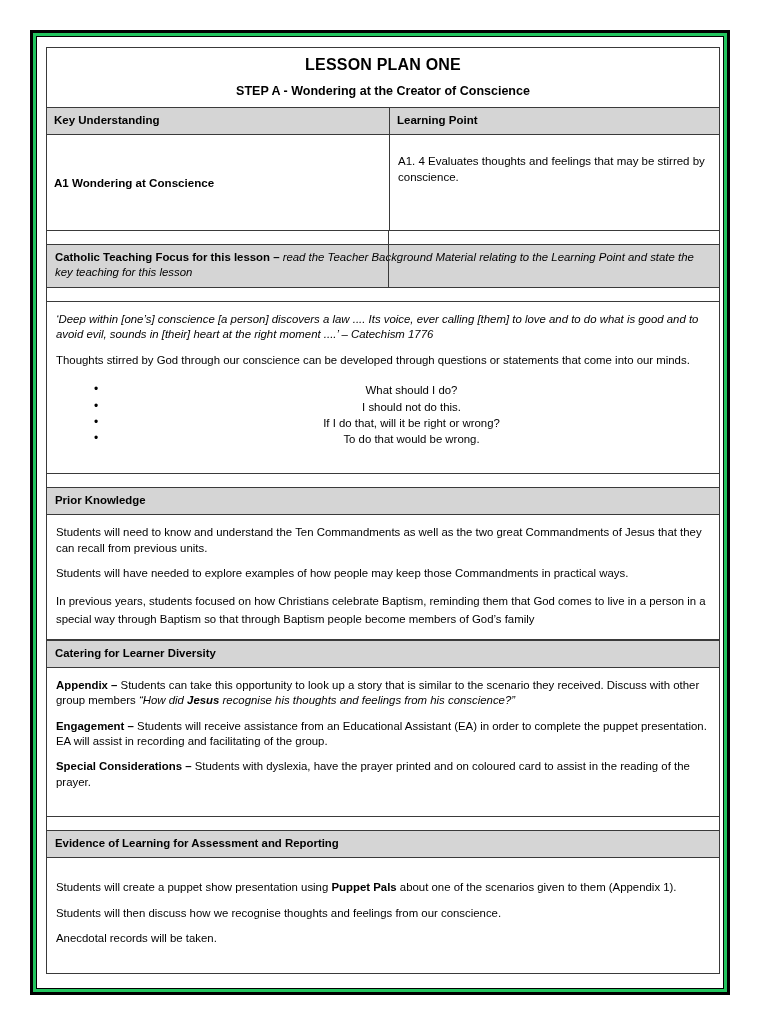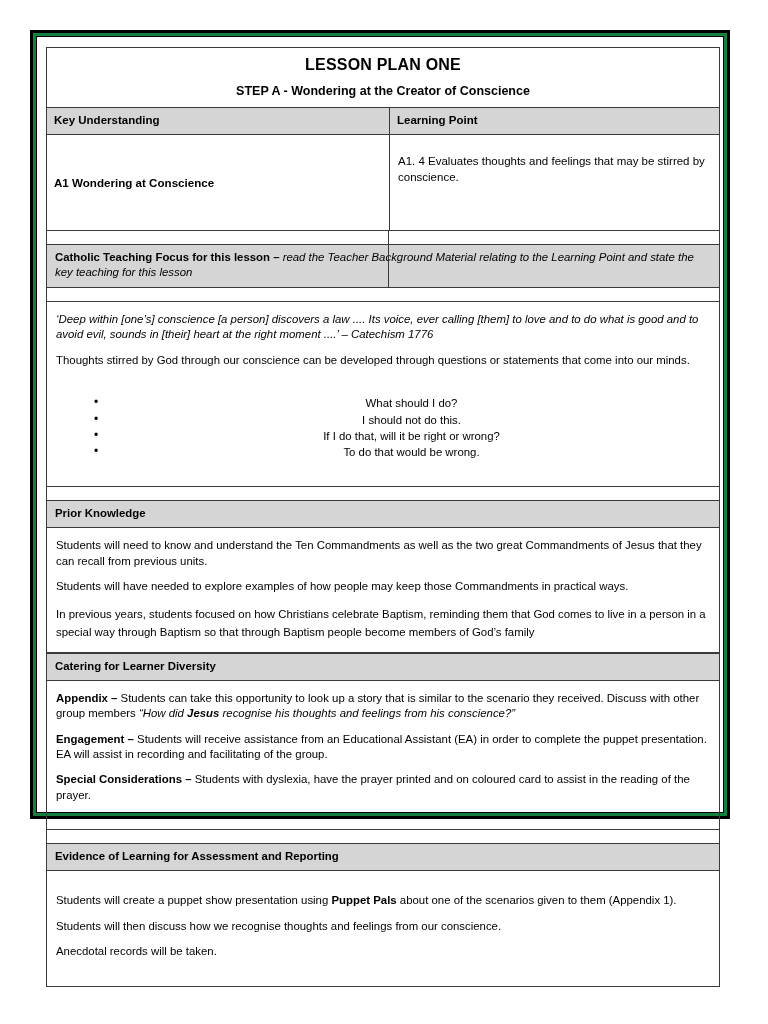--- a/index.html
+++ b/index.html
@@ -15,24 +15,24 @@
     color: #000000;
     -webkit-font-smoothing: antialiased;
   }
 
   
   .page {
     position: absolute;
     left: 30px;
     top: 30px;
     width: 700px;
-    height: 789px;
+    height: 965px;
     box-sizing: border-box;
     border: 3px solid #000;
-    background: #15803d;
+    background: #22c55e;
   }
   .page-inner {
     position: absolute;
     left: 3px;
     top: 3px;
     right: 3px;
     bottom: 3px;
     border: 1px solid #000;
     background: #fff;
     box-sizing: border-box;
@@ -139,21 +139,21 @@
     padding: 10px 12px 10px 9px;
     font-size: 11.4px;
     line-height: 1.35;
   }
   .content.topline { border-top: 1px solid #3a3a3a; }
 
   p { margin: 0 0 10px 0; }
   p:last-child { margin-bottom: 0; }
   .quote { font-style: italic; line-height: 1.38; }
   .loose { line-height: 1.62; }
-  .tight { margin-bottom: 27px; }
+  .tight { margin-bottom: 14px; }
 
   ul.qlist {
     margin: 2px 0 0 0;
     padding: 0 0 0 38px;
     list-style: none;
   }
   ul.qlist li {
     position: relative;
     line-height: 1.42;
     padding-left: 22px;

